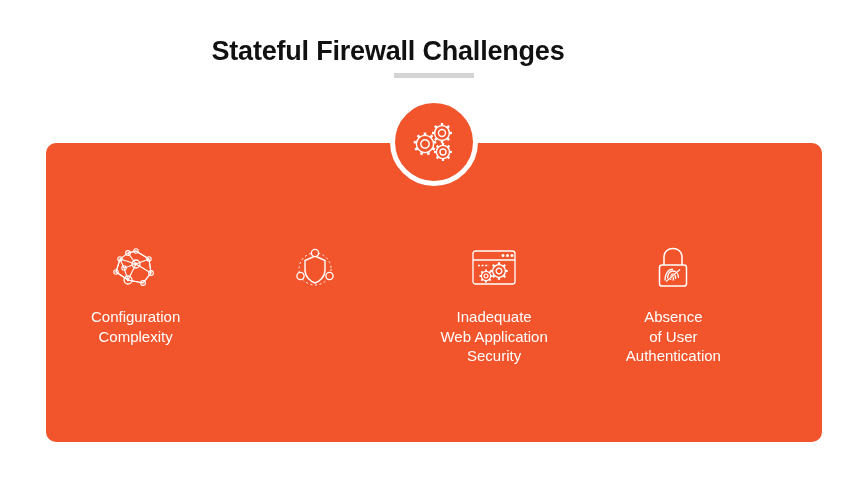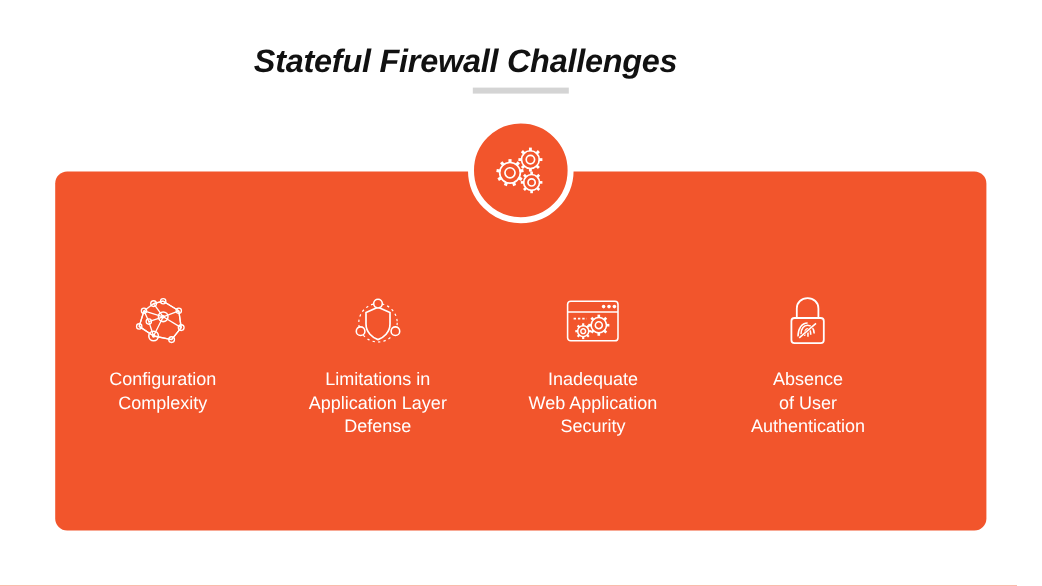--- a/index.html
+++ b/index.html
@@ -26,21 +26,20 @@
     position: absolute;
     top: 36px;
     left: 0;
     width: 776px;
     text-align: center;
     font-size: 27px;
     font-weight: bold;
     letter-spacing: -0.2px;
     color: #111111;
     font-family: "Liberation Sans", sans-serif;
-    font-style: italic;
   }
   .title-divider {
     position: absolute;
     top: 73px;
     left: 394px;
     width: 80px;
     height: 5px;
     background: #d4d4d4;
   }
 
@@ -200,23 +199,20 @@
     <div class="item">
       <div class="item-icon">
         <svg width="44" height="44" viewBox="0 0 44 44" fill="none" stroke="#ffffff" stroke-width="1.2">
           <circle cx="22" cy="23" r="16" fill="none" stroke-width="1" stroke-dasharray="2 2.6"></circle>
           <path d="M22 10 L32 14.5 V24 C32 31 26.6 35.4 22 37 C17.4 35.4 12 31 12 24 V14.5 Z" fill="none" stroke-width="1.4"></path>
           <circle cx="22" cy="7" r="3.6" fill="#f2552c" stroke-width="1.3"></circle>
           <circle cx="7.5" cy="30" r="3.6" fill="#f2552c" stroke-width="1.3"></circle>
           <circle cx="36.5" cy="30" r="3.6" fill="#f2552c" stroke-width="1.3"></circle>
         </svg>
       </div>
-      <div class="item-label">Limitations in
-Application Layer
-Defense</div>
     </div>
 
     <div class="item">
       <div class="item-icon">
         <svg width="48" height="42" viewBox="0 0 48 42" fill="none" stroke="#ffffff" stroke-width="1.3">
           <rect x="3" y="4" width="42" height="33" rx="2.6" fill="none"></rect>
           <line x1="3" y1="13" x2="45" y2="13"></line>
 
           <circle cx="33" cy="8.5" r="1.5" fill="#ffffff" stroke="none"></circle>
           <circle cx="37.5" cy="8.5" r="1.5" fill="#ffffff" stroke="none"></circle>

